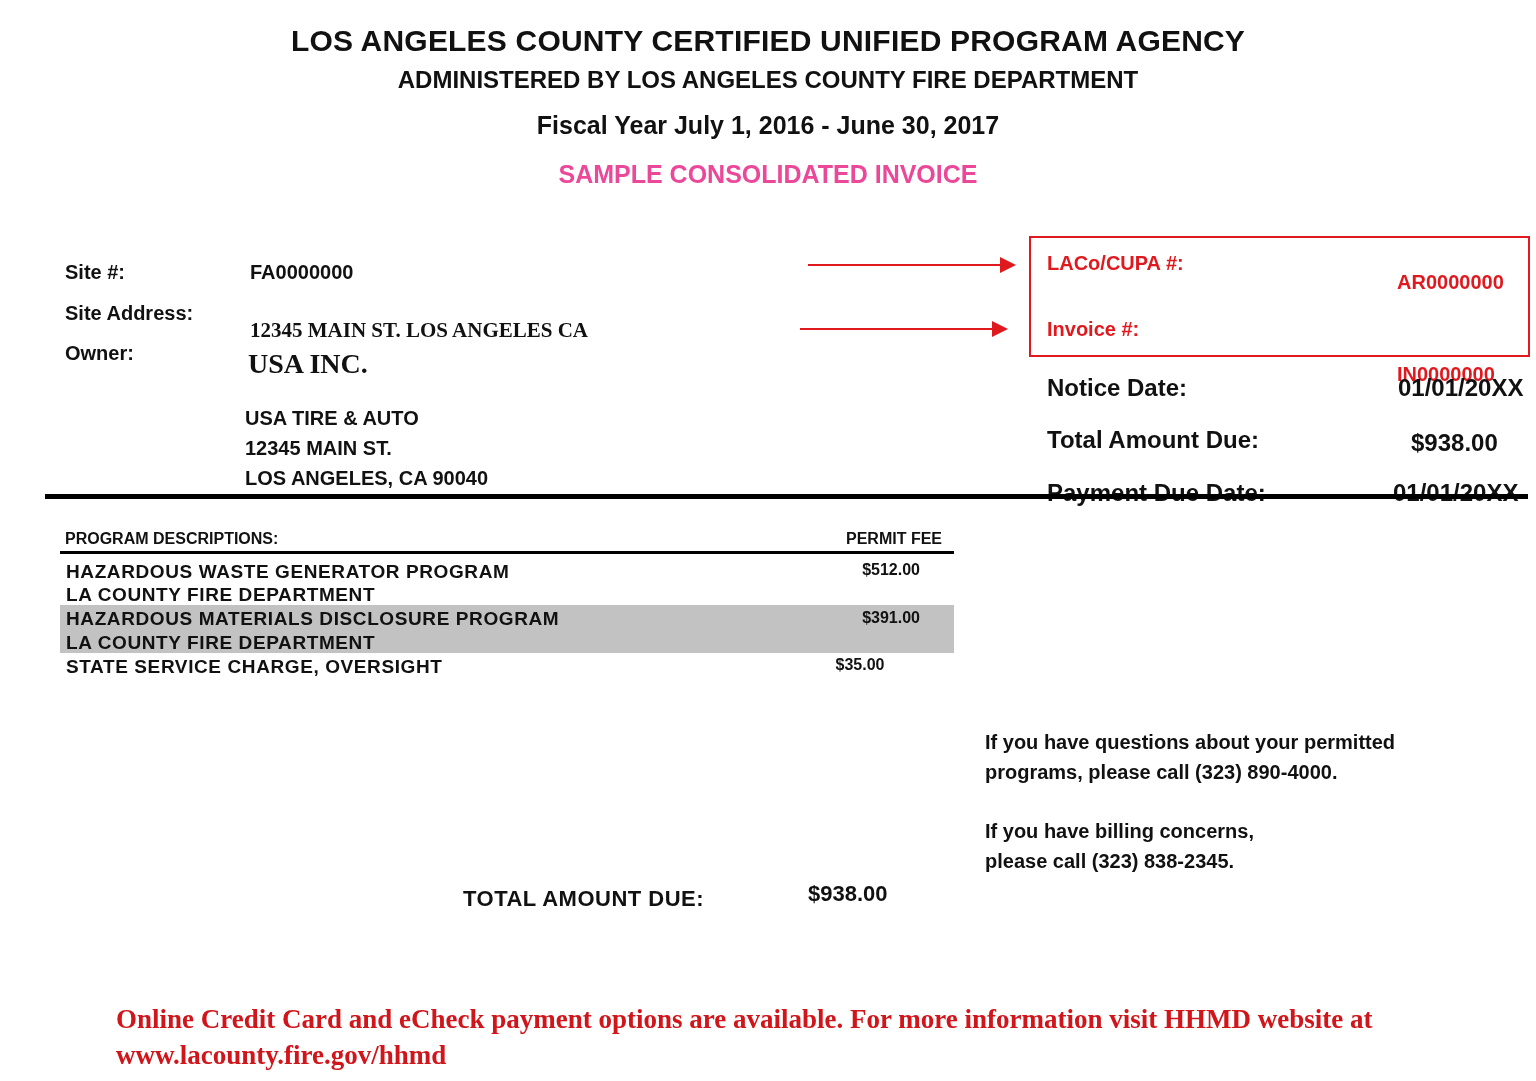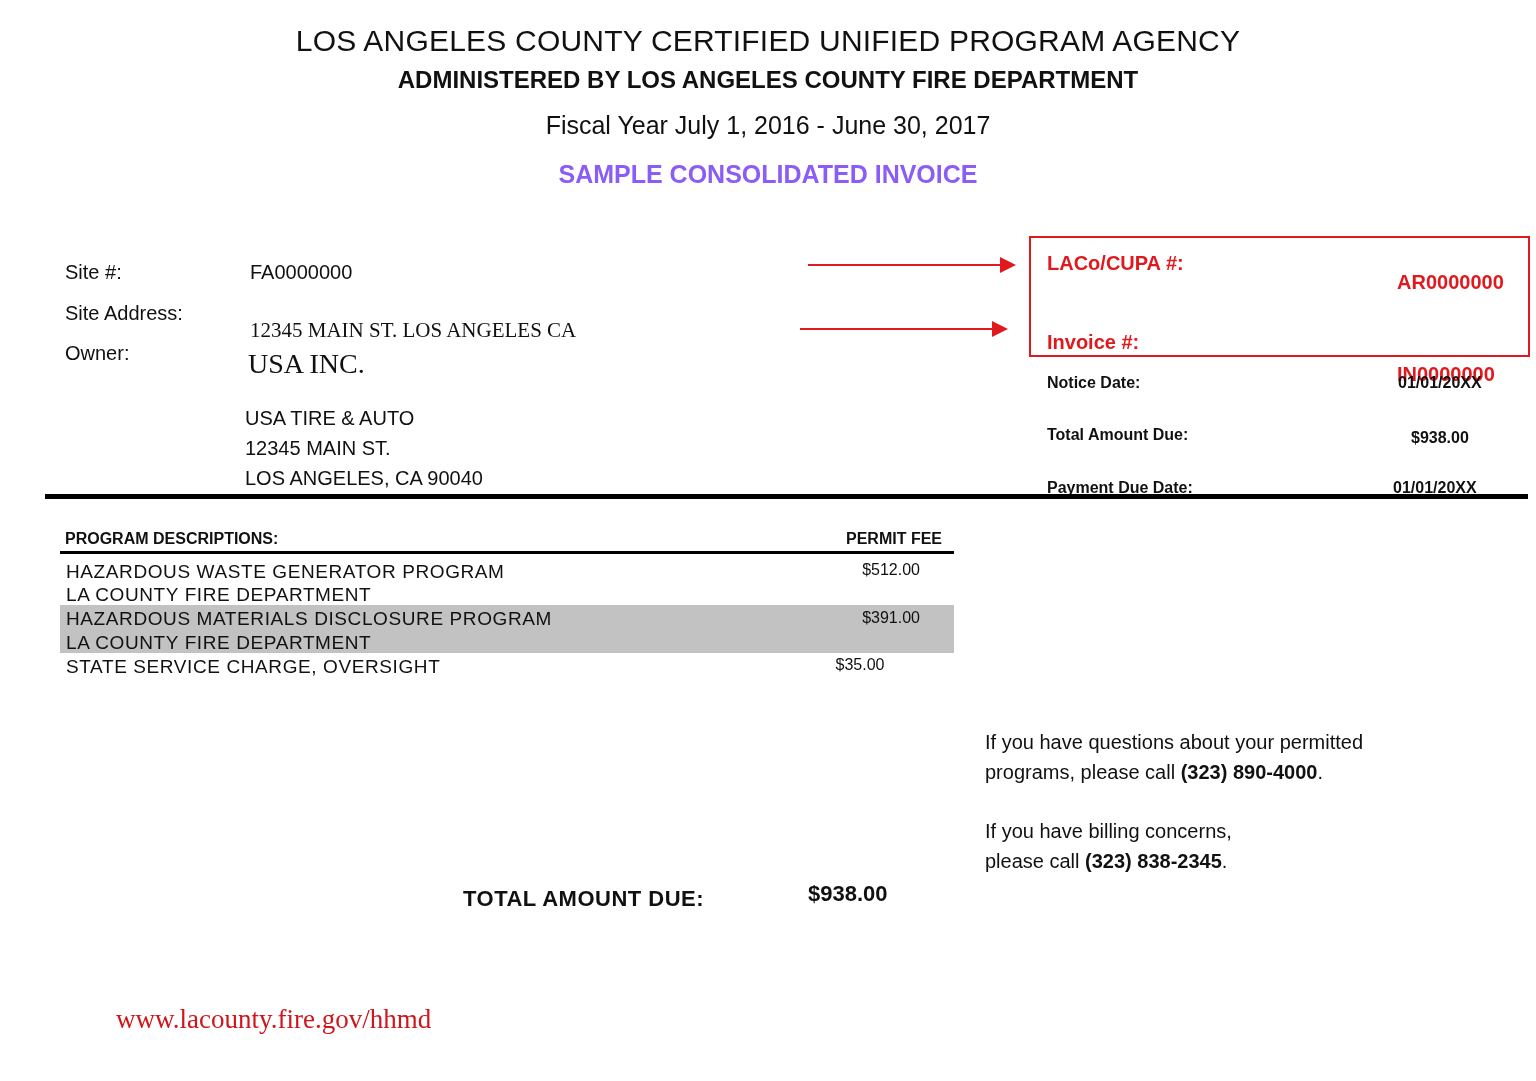--- a/index.html
+++ b/index.html
@@ -1,27 +1,27 @@
 <!DOCTYPE html>
 <html><head>
 <meta charset="utf-8">
 <style>
   html, body { margin:0; padding:0; background:#ffffff; }
   body { width:1536px; height:1081px; position:relative; overflow:hidden; font-family:"Liberation Sans", sans-serif; color:#111; }
-  .abs { position:absolute; white-space:nowrap; }
+  .abs { position:absolute; white-space:nowrap;font-weight:bold; }
   .center { left:0; width:1536px; text-align:center; }
   .h1 { top:24px; font-size:30px; letter-spacing:0.2px; }
   .h2 { top:66px; font-size:24px; font-weight:bold; }
   .h3 { top:111px; font-size:25px; }
-  .h4 { top:160px; font-size:25px; font-weight:bold; color:#8b5cf6; }
+  .h4 { top:160px; font-size:25px; font-weight:bold; color:#ec4899; }
   .lbl { font-size:20px; }
   .serif { font-family:"Liberation Serif", serif; }
   .redbox { position:absolute; left:1029px; top:236px; width:497px; height:117px; border:2px solid #e0191e; }
   .red { color:#e0191e; font-weight:bold; font-size:20px; }
-  .rk { font-size:16px; font-weight:bold; }
+  .rk { font-size:24px; font-weight:bold; }
   .thick { position:absolute; left:45px; top:494px; width:1483px; height:5px; background:#000; }
   .tbl-head { font-size:16px; font-weight:bold; }
   .thin { position:absolute; left:60px; top:551px; width:894px; height:3px; background:#000; }
   .shade { position:absolute; left:60px; top:605px; width:894px; height:48px; background:#c2c2c2; }
   .row { font-size:19px; letter-spacing:0.6px; }
   .fee { font-size:16px; text-align:right; width:120px; }
   .info { font-size:20px; line-height:30px; }
   .foot { font-family:"Liberation Serif", serif; color:#d0151b; font-size:27px; line-height:36px; }
   .arrow { position:absolute; height:2px; background:#e0191e; }
   .arrow::after { content:""; position:absolute; right:-2px; top:-7px; border-left:16px solid #e0191e; border-top:8px solid transparent; border-bottom:8px solid transparent; }
@@ -43,21 +43,21 @@
 <div class="abs lbl" style="left:245px;top:407px;">USA TIRE &amp; AUTO</div>
 <div class="abs lbl" style="left:245px;top:437px;">12345 MAIN ST.</div>
 <div class="abs lbl" style="left:245px;top:467px;text-align:center;">LOS ANGELES, CA 90040</div>
 
 <div class="arrow" style="left:808px;top:264px;width:206px;"></div>
 <div class="arrow" style="left:800px;top:328px;width:206px;"></div>
 
 <div class="redbox"></div>
 <div class="abs red" style="left:1047px;top:252px;">LACo/CUPA #:</div>
 <div class="abs red" style="left:1397px;top:271px;">AR0000000</div>
-<div class="abs red" style="left:1047px;top:331px;">Invoice #:</div>
+<div class="abs red" style="left:1047px;top:318px;">Invoice #:</div>
 <div class="abs red" style="left:1397px;top:319px;margin-top:44px;">IN0000000</div>
 
 <div class="abs rk" style="left:1047px;top:374px;">Notice Date:</div>
 <div class="abs rk" style="left:1398px;top:374px;">01/01/20XX</div>
 <div class="abs rk" style="left:1047px;top:426px;">Total Amount Due:</div>
 <div class="abs rk" style="left:1411px;top:429px;">$938.00</div>
 <div class="abs rk" style="left:1047px;top:479px;">Payment Due Date:</div>
 <div class="abs rk" style="left:1393px;top:479px;">01/01/20XX</div>
 
 <div class="thick"></div>
@@ -84,14 +84,15 @@
 </div>
 <div class="abs info" style="left:985px;top:816px;">
   <div>If you have billing concerns,</div>
   <div><span>please call </span><b>(323) 838-2345</b><span>.</span></div>
 </div>
 
 <div class="abs" style="left:463px;top:886px;font-size:22px;font-weight:bold;letter-spacing:0.5px;">TOTAL AMOUNT DUE:</div>
 <div class="abs" style="left:808px;top:881px;font-size:22px;font-weight:bold;">$938.00</div>
 
 <div class="abs foot" style="left:116px;top:1001px;">
+  <div>Online Credit Card and eCheck payment options are available.  For more information visit HHMD website at</div>
   <div>www.lacounty.fire.gov/hhmd</div>
 </div>
 
 </body></html>

